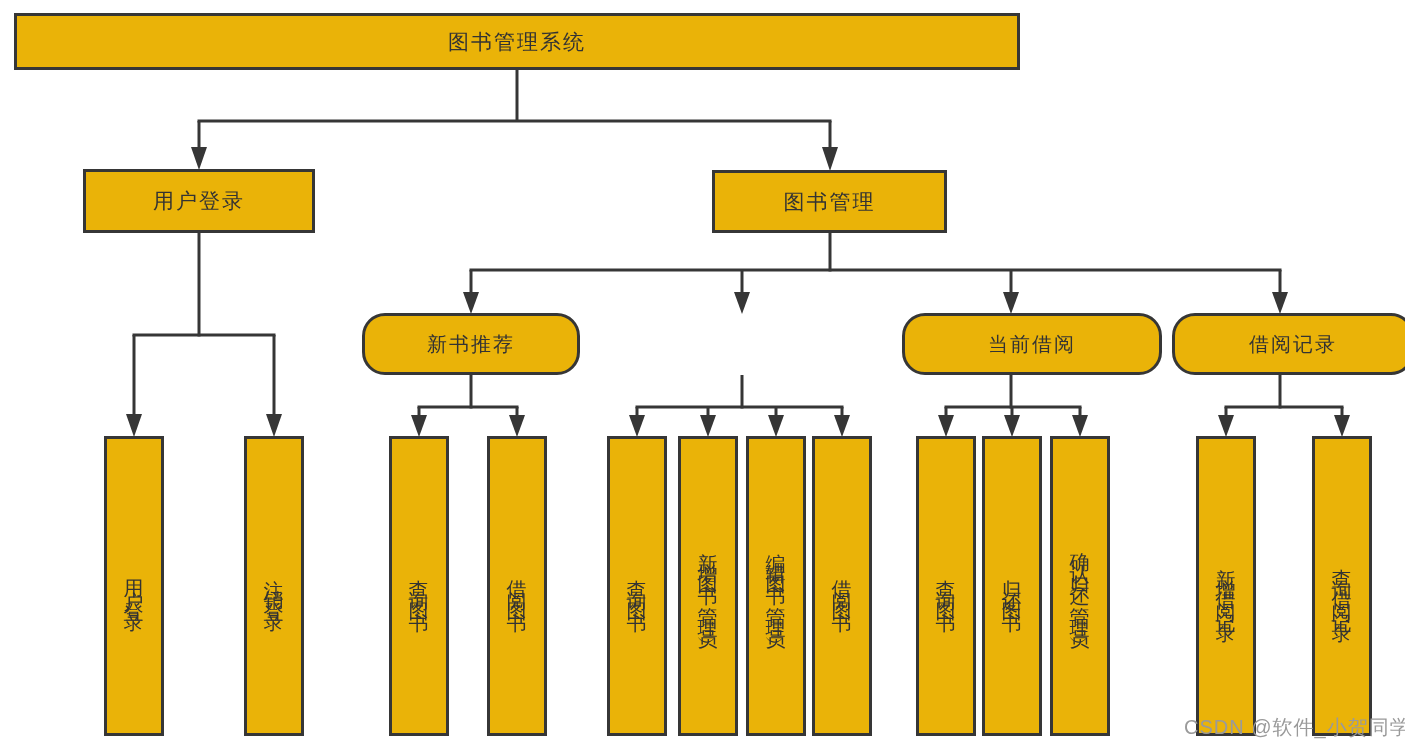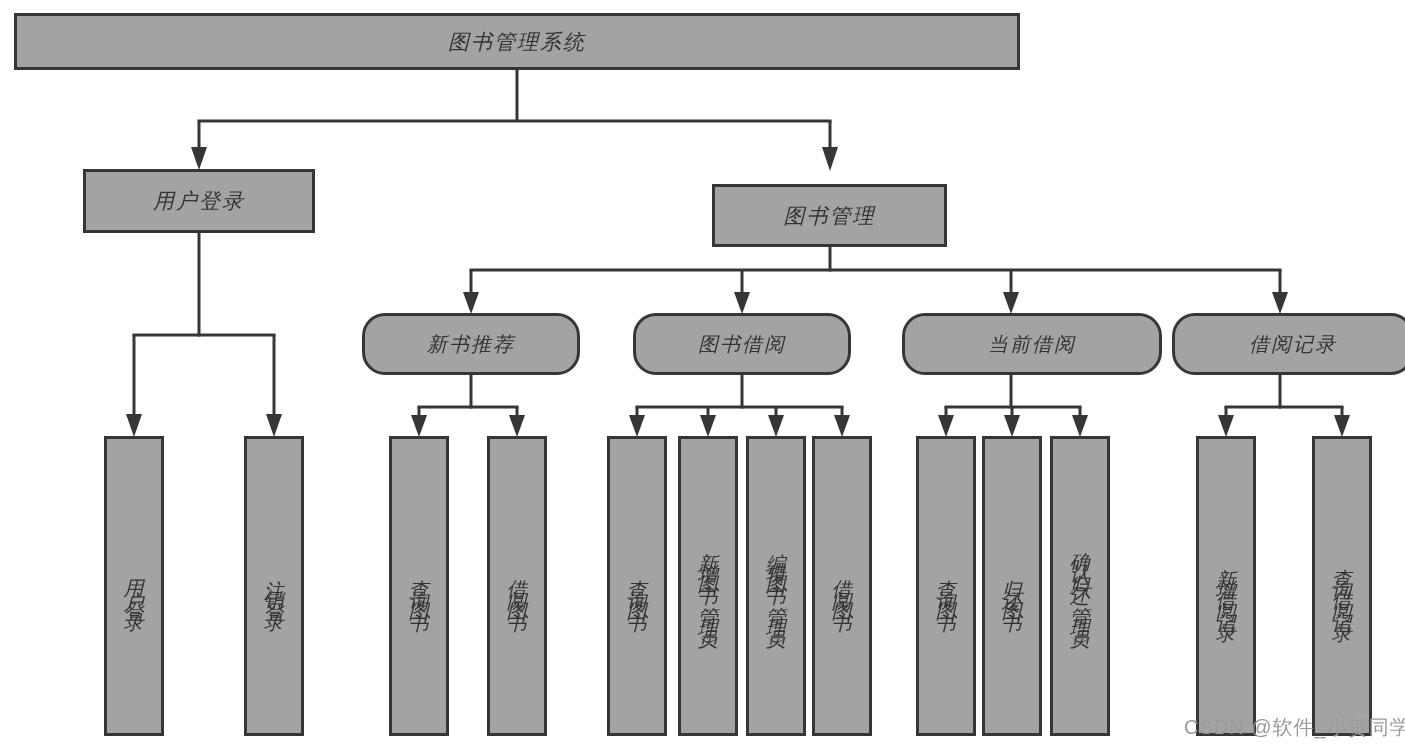--- a/index.html
+++ b/index.html
@@ -12,27 +12,26 @@
     color: var(--text, #333333);
     overflow: hidden;
   }
   svg.wires { position: absolute; left: 0; top: 0; }
   .wires line { stroke: var(--line, #363636); stroke-width: 3; }
   .wires polygon { fill: var(--line, #363636); }
   .box {
     position: absolute;
     box-sizing: border-box;
     border: 3px solid var(--box-border, #363636);
-    background: #a3a3a3;
+    background: #eab308;
     display: flex;
     align-items: center;
     justify-content: center;
     font-size: 20px;
     color: var(--text, #333333);
-    font-style: italic;
   }
   .hbox { letter-spacing: 2px; font-size: 21px; }
   .l3 { font-size: 20px; border-radius: 23px; }
   .vbox { width: 60px; height: 300px; top: 436px; }
   .vtext {
     writing-mode: vertical-rl;
     text-orientation: mixed;
     letter-spacing: 11px;
     line-height: 1;
     font-size: 20px;
@@ -118,24 +117,23 @@
       <line x1="1226" y1="407" x2="1226" y2="417"></line>
       <polygon points="1218,415 1234,415 1226,437"></polygon>
       <line x1="1342" y1="407" x2="1342" y2="417"></line>
       <polygon points="1334,415 1350,415 1342,437"></polygon>
     </g>
   </svg>
 
   <div class="box hbox" style="left:14px; top:13px; width:1006px; height:57px;">图书管理系统</div>
 
   <div class="box hbox" style="left:83px; top:169px; width:232px; height:64px;">用户登录</div>
-  <div class="box hbox" style="left:712px; top:184px; width:235px; height:63px;">图书管理</div>
+  <div class="box hbox" style="left:712px; top:170px; width:235px; height:63px;">图书管理</div>
 
   <div class="box hbox l3" style="left:362px; top:313px; width:218px; height:62px;">新书推荐</div>
-  <div class="box hbox l3" style="left:633px; top:313px; width:218px; height:62px;">图书借阅</div>
   <div class="box hbox l3" style="left:902px; top:313px; width:260px; height:62px;">当前借阅</div>
   <div class="box hbox l3" style="left:1172px; top:313px; width:242px; height:62px;">借阅记录</div>
 
   <div class="box vbox" style="left:104px;">
     <span class="vtext">用户登录</span>
   </div>
   <div class="box vbox" style="left:244px;">
     <span class="vtext">注销登录</span>
   </div>
 

